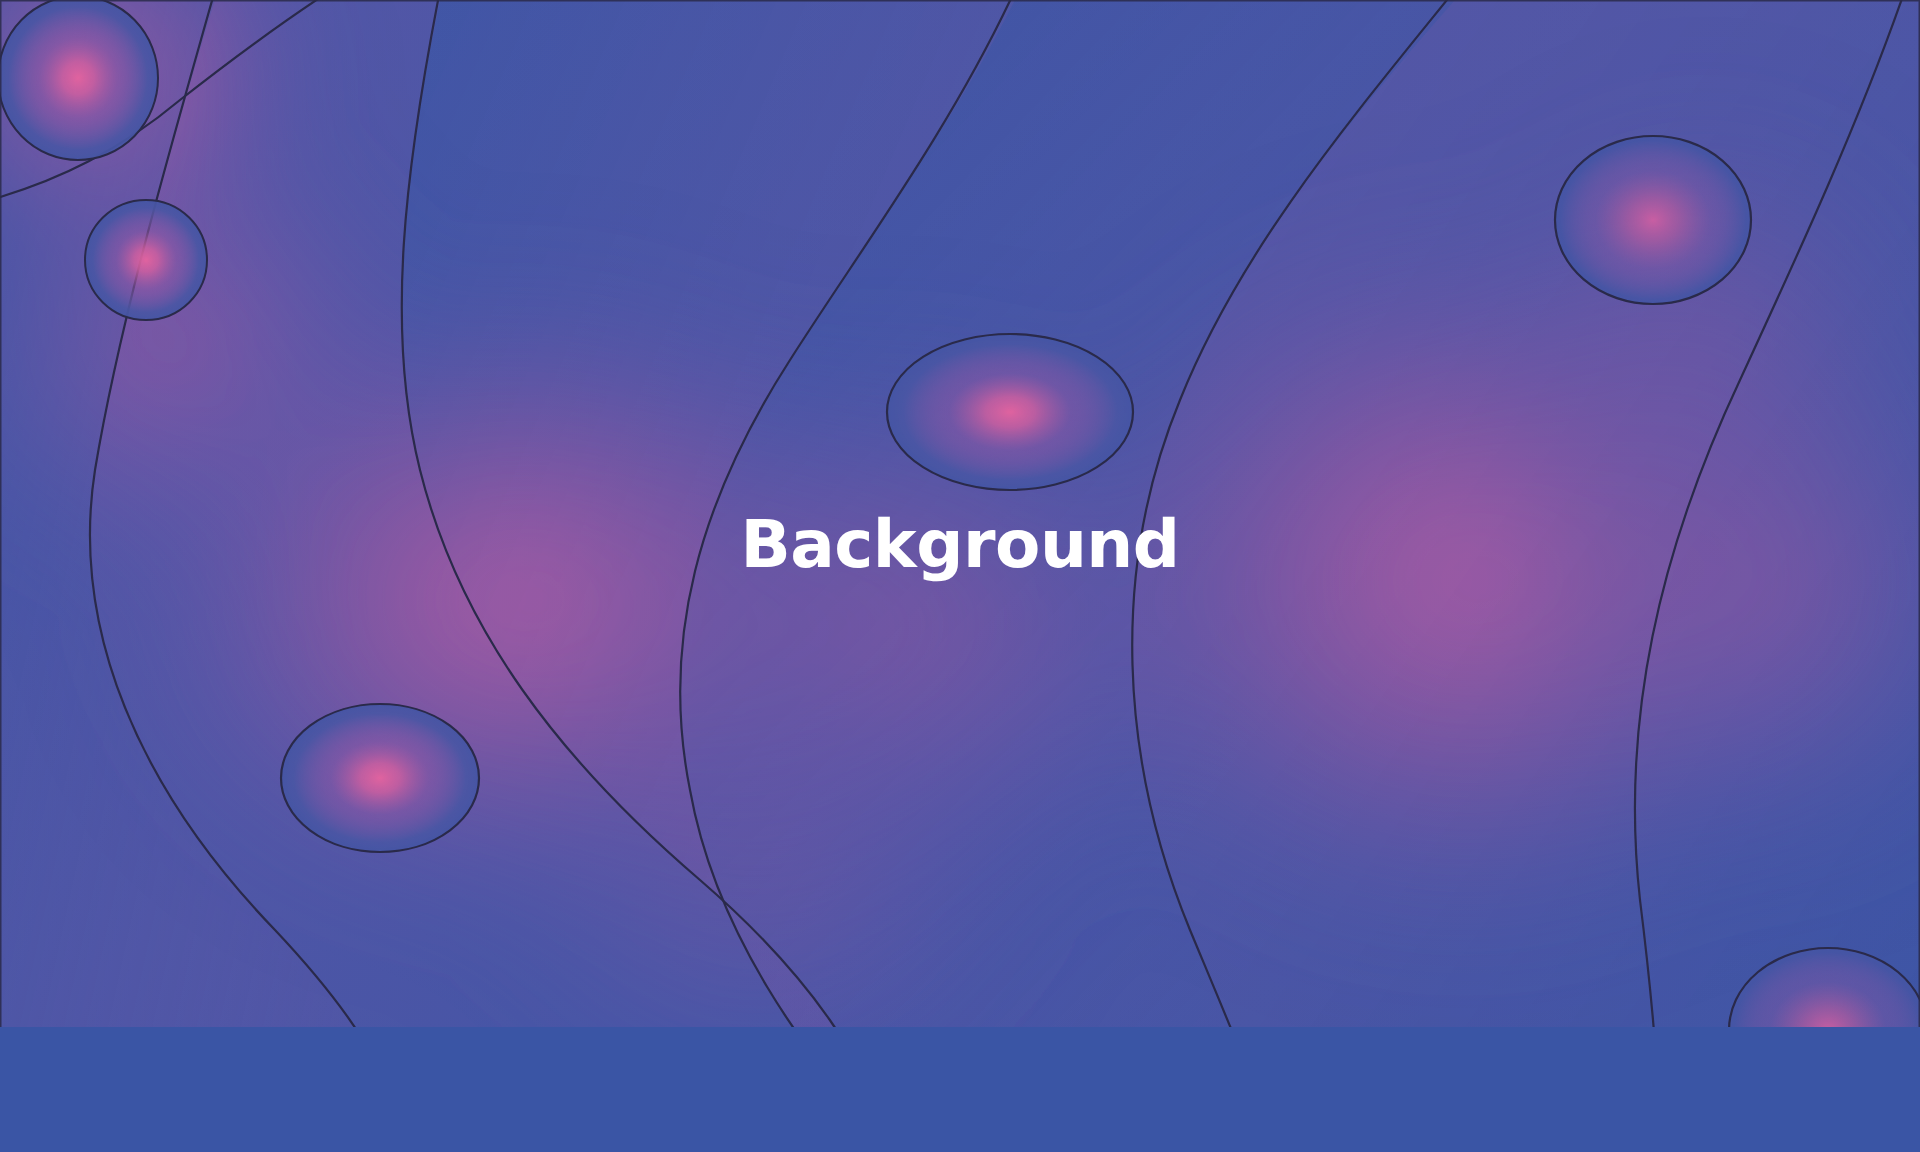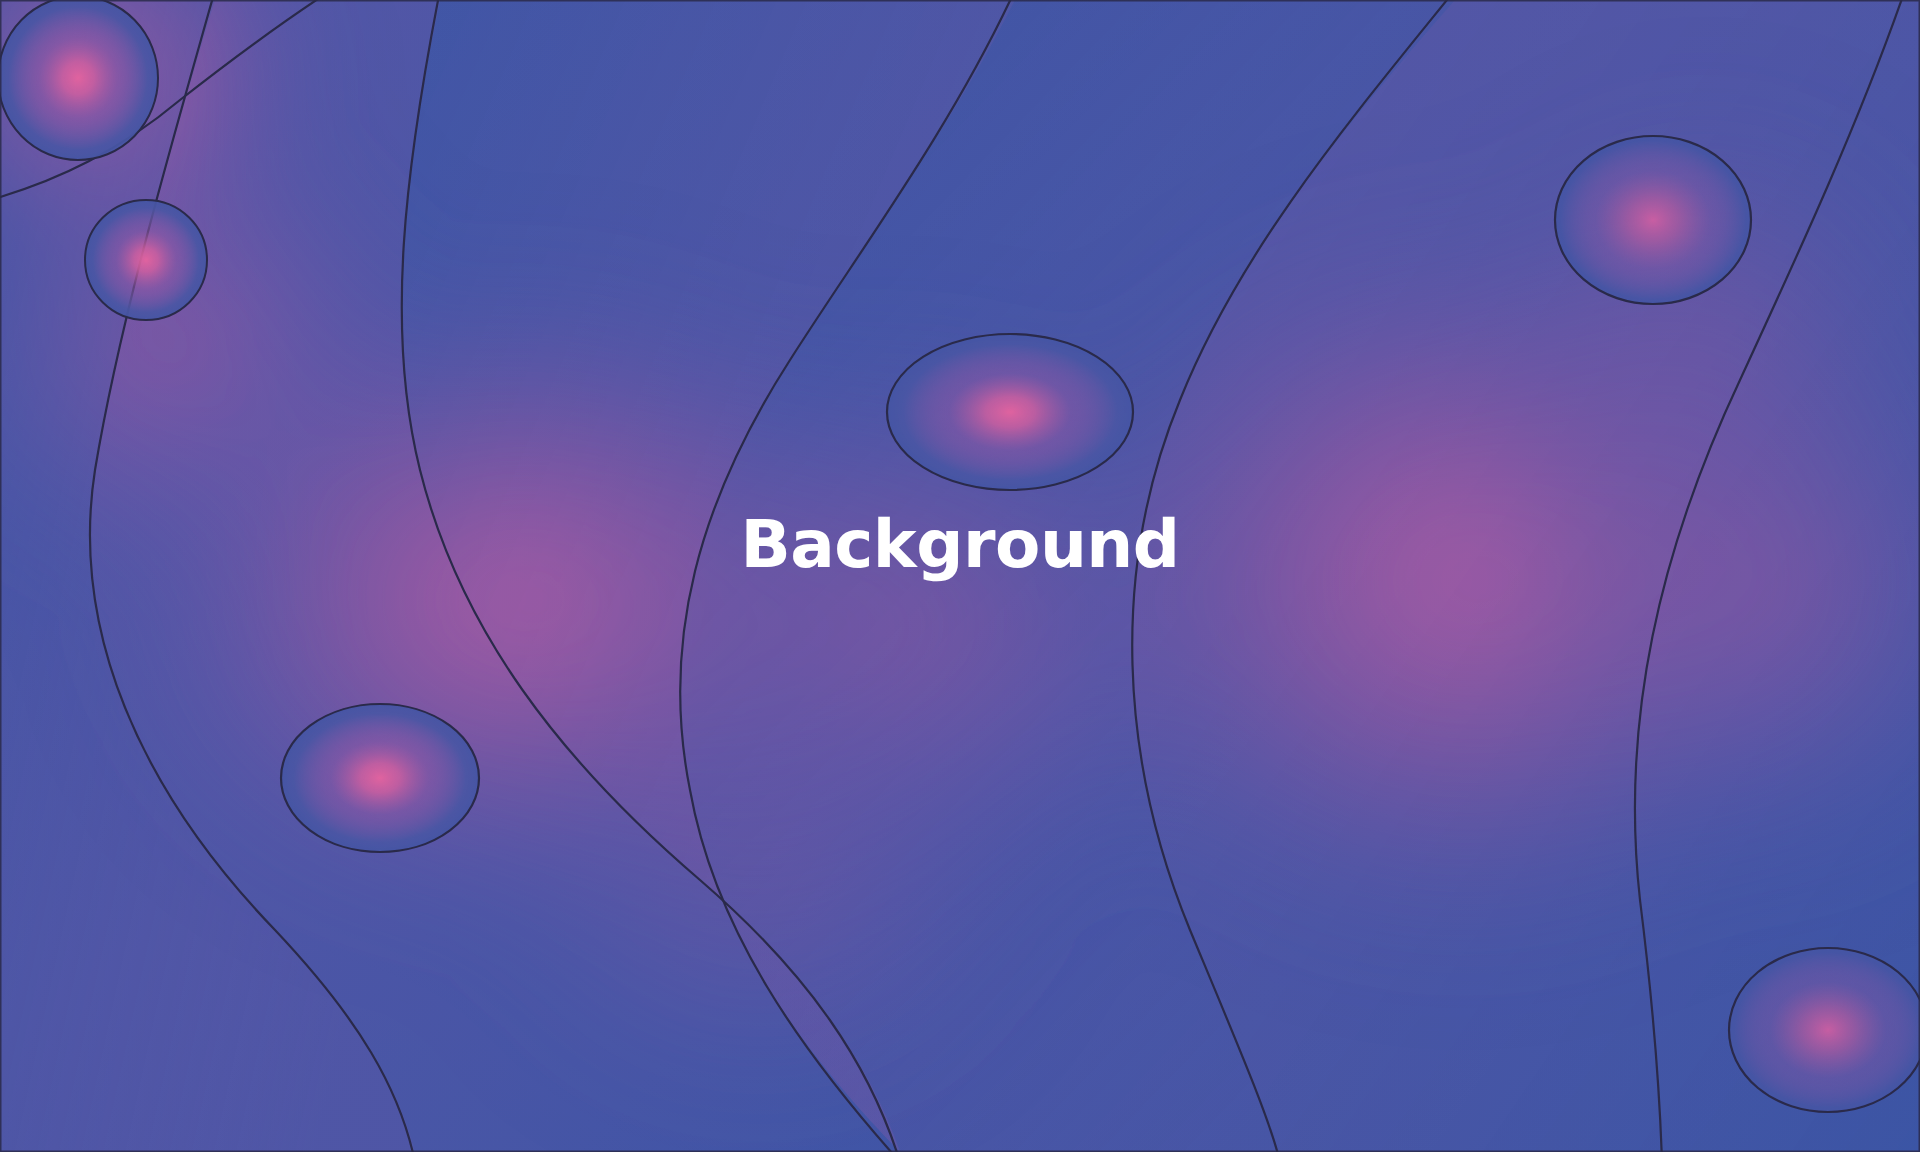--- a/index.html
+++ b/index.html
@@ -3,21 +3,21 @@
 <meta charset="utf-8">
 <style>
   html, body {
     margin: 0;
     padding: 0;
     background: #3a55a5;
   }
   #stage {
     position: relative;
     width: 1920px;
-    height: 1152px;
+    height: 1027px;
     overflow: hidden;
     font-family: "DejaVu Sans", sans-serif;
   }
   #art {
     position: absolute;
     inset: 0;
     width: 1920px;
     height: 1152px;
     display: block;
   }

